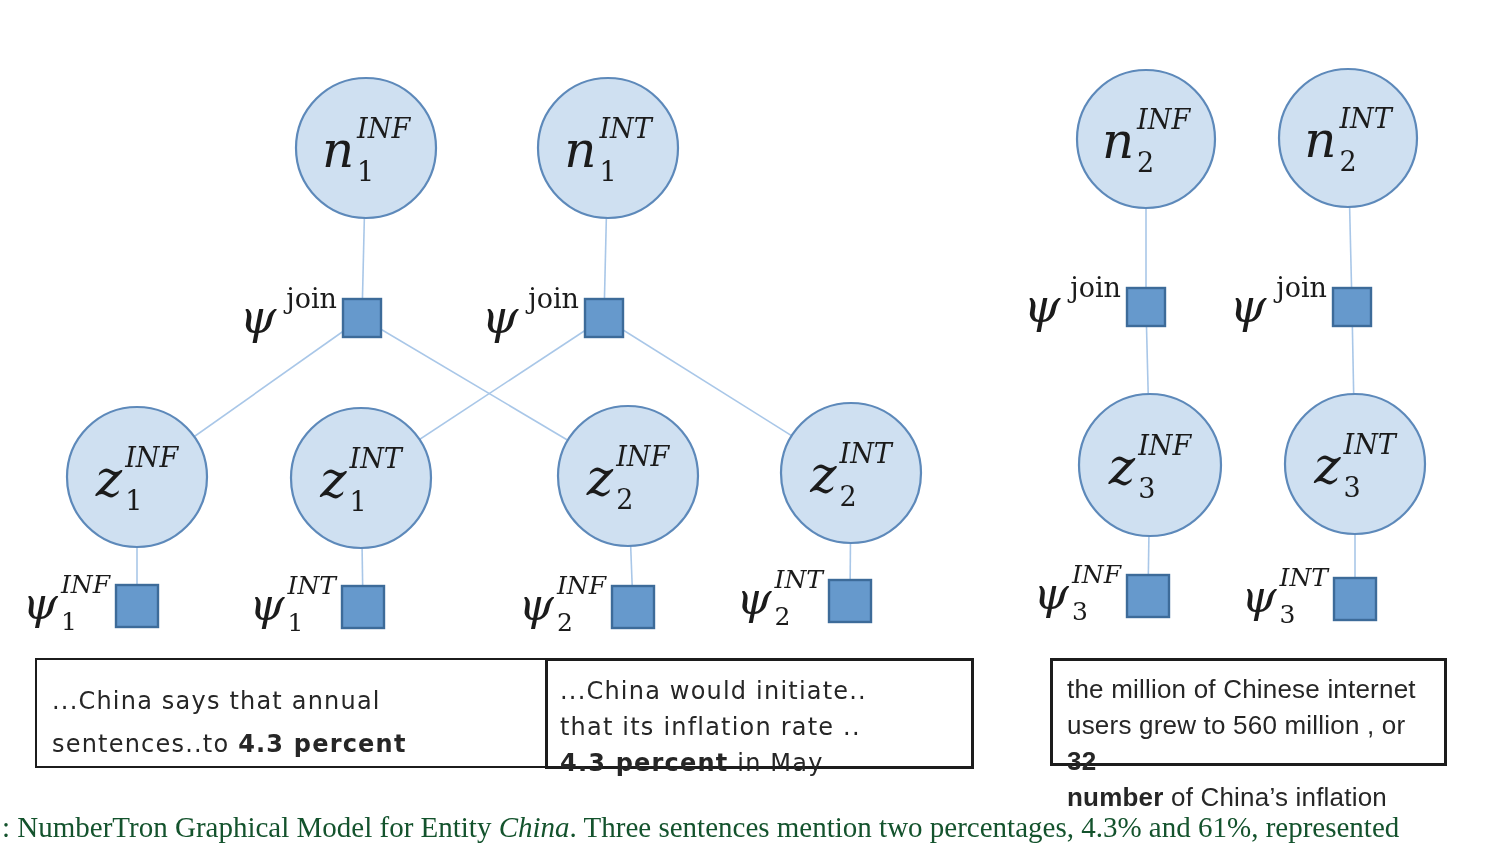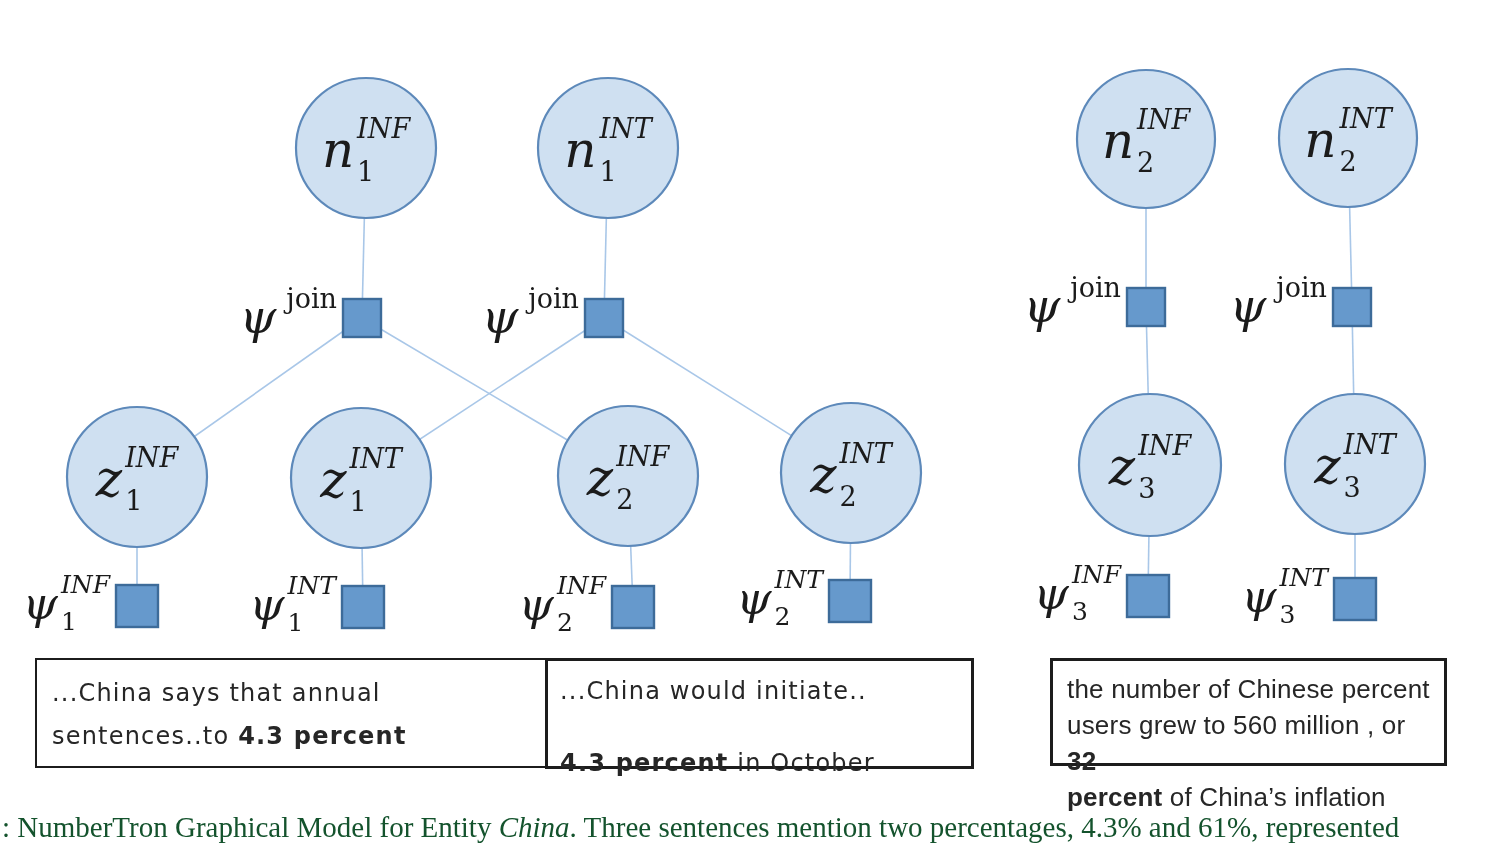--- a/index.html
+++ b/index.html
@@ -25,21 +25,21 @@
   .flabel{position:absolute;display:flex;align-items:center;color:#1b1b1b;z-index:3;
           transform:translate(-100%,-50%);white-space:nowrap;}
   .flabel .base{font:italic 45px "DejaVu Serif",serif;line-height:1;}
   .flabel .scripts{display:flex;flex-direction:column;align-items:flex-start;margin-left:3px;}
   .flabel .sup{font:italic 25px "DejaVu Serif",serif;line-height:1;}
   .flabel .sub{font:normal 25px "DejaVu Serif",serif;line-height:1;margin-top:12px;}
 
   
   .sbox{position:absolute;background:#ffffff;border:2px solid #1c1c1c;color:#262626;z-index:2;box-sizing:border-box;}
   .sbox .b{font-weight:bold;}
-  .sbox1{left:35px;top:658px;width:516px;height:110px;padding:12px 10px 0 15px;
+  .sbox1{left:35px;top:658px;width:516px;height:110px;padding:20px 10px 0 15px;
          font-family:"DejaVu Sans",sans-serif;font-size:24px;line-height:43px;letter-spacing:1.2px;}
   .sbox2{left:545px;top:658px;width:429px;height:111px;padding:12px 10px 0 12px;
          font-family:"DejaVu Sans",sans-serif;font-size:24px;line-height:36px;letter-spacing:1.2px;border-width:3px;}
   .sbox3{left:1050px;top:658px;width:397px;height:108px;padding:10px 8px 0 14px;
          font-family:"Liberation Sans",sans-serif;font-size:26px;line-height:36px;letter-spacing:0.2px;border-width:3px;}
 
   
   .caption{position:absolute;left:2px;top:811px;white-space:nowrap;color:#14532d;
            font-family:"Liberation Serif",serif;font-size:29px;z-index:2;}
   .caption .it{font-style:italic;}
@@ -227,26 +227,26 @@
         <span class="sub">3</span>
       </span>
   </div>
 
   <div class="sbox sbox1">
     <span>...China says that annual</span><br>
     <span>sentences..to </span><span class="b">4.3 percent</span>
   </div>
   <div class="sbox sbox2">
     <span>...China would initiate..</span><br>
-    <br>
-    <span class="b">4.3 percent</span><span> in October</span>
+    <span>that its inflation rate ..</span><br>
+    <span class="b">4.3 percent</span><span> in May</span>
   </div>
   <div class="sbox sbox3">
-    <span>the number of Chinese percent</span><br>
+    <span>the million of Chinese internet</span><br>
     <span>users grew to 560 million , or </span><span class="b">32</span><br>
-    <span class="b">percent</span><span> of China’s inflation</span>
+    <span class="b">number</span><span> of China’s inflation</span>
   </div>
 
   <div class="caption">
     <span>: NumberTron Graphical Model for Entity </span><span class="it">China</span><span>. Three sentences mention two percentages, 4.3% and 61%, represented</span>
   </div>
 
 </div>
 
 </body></html>

